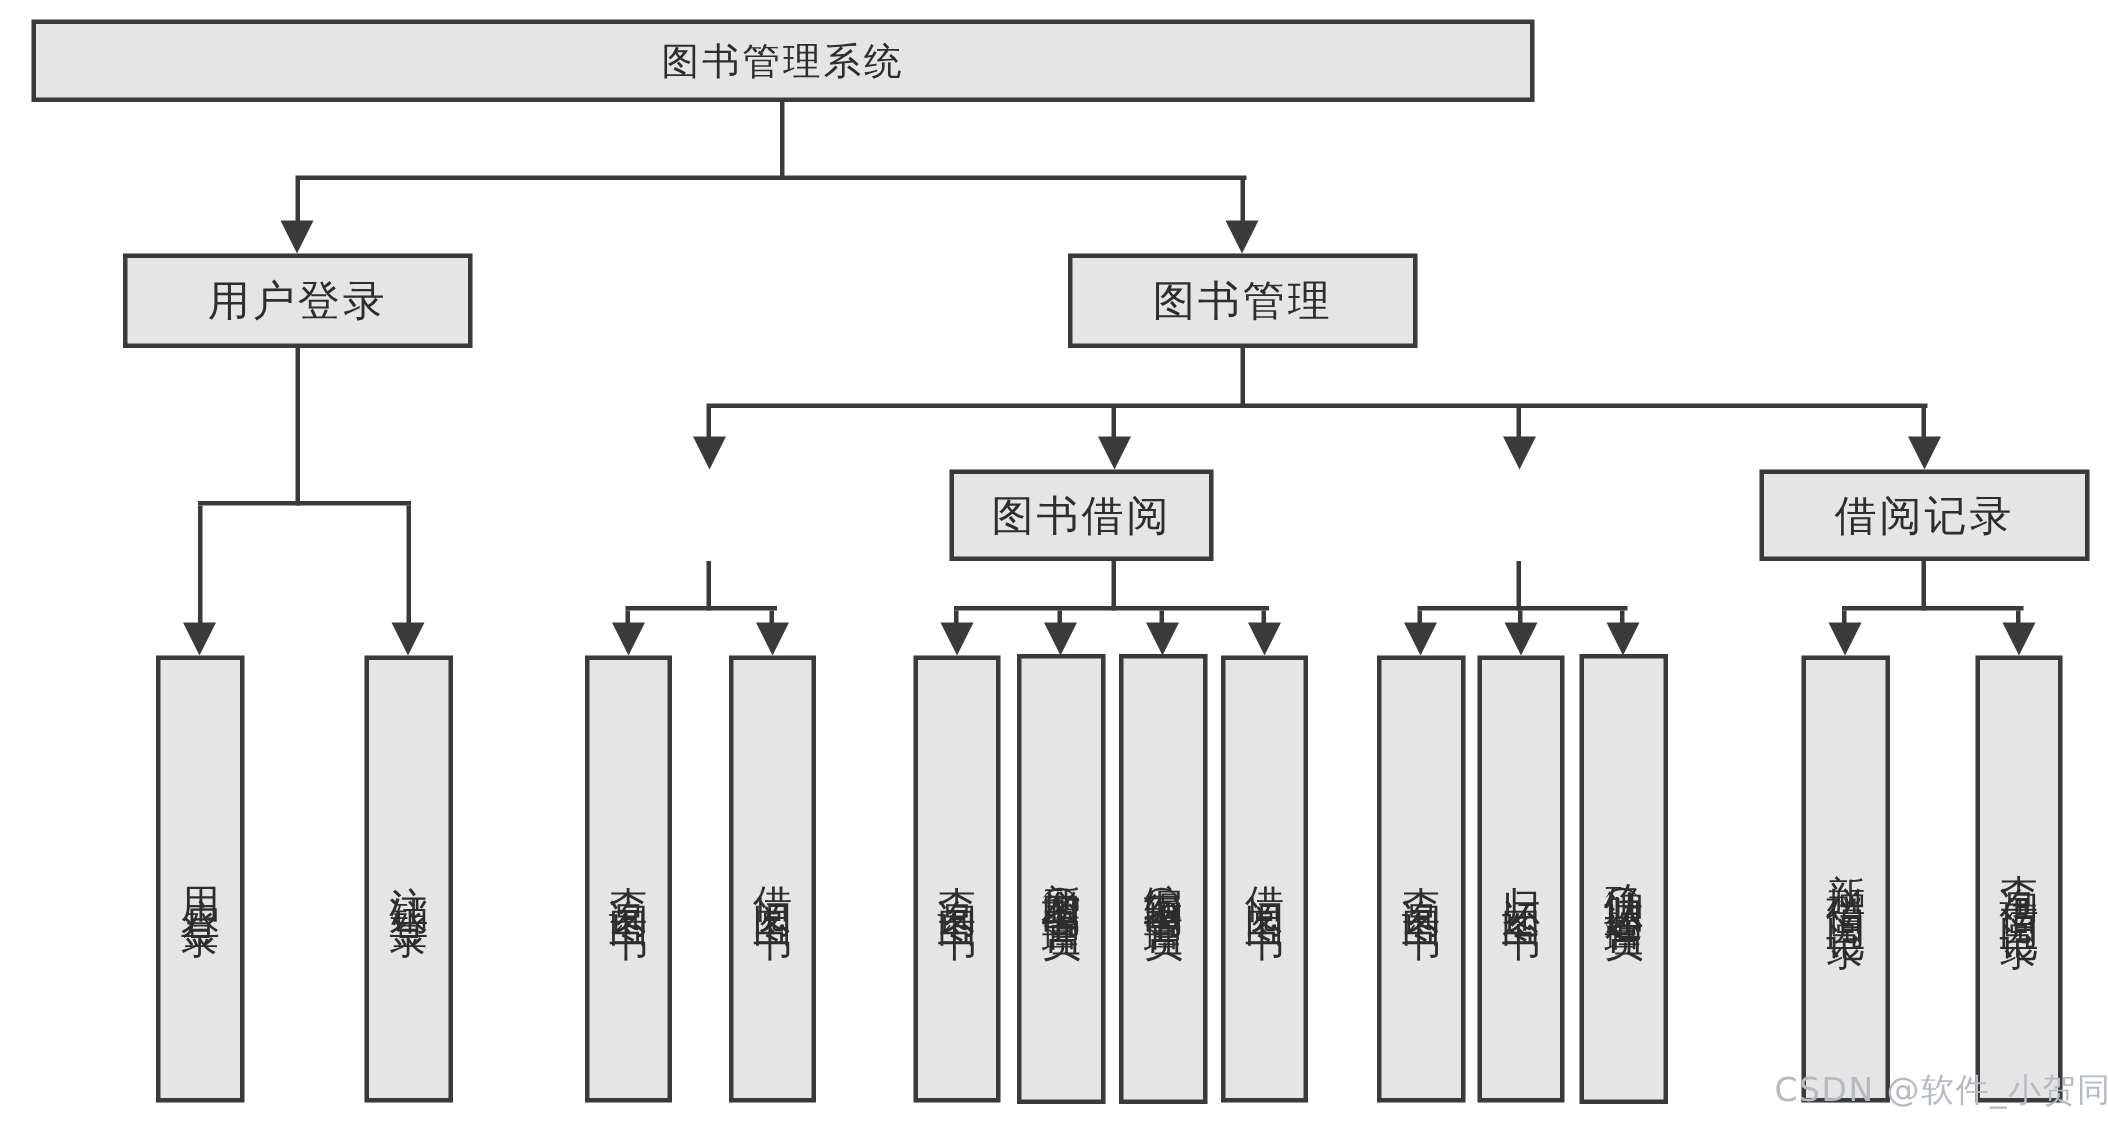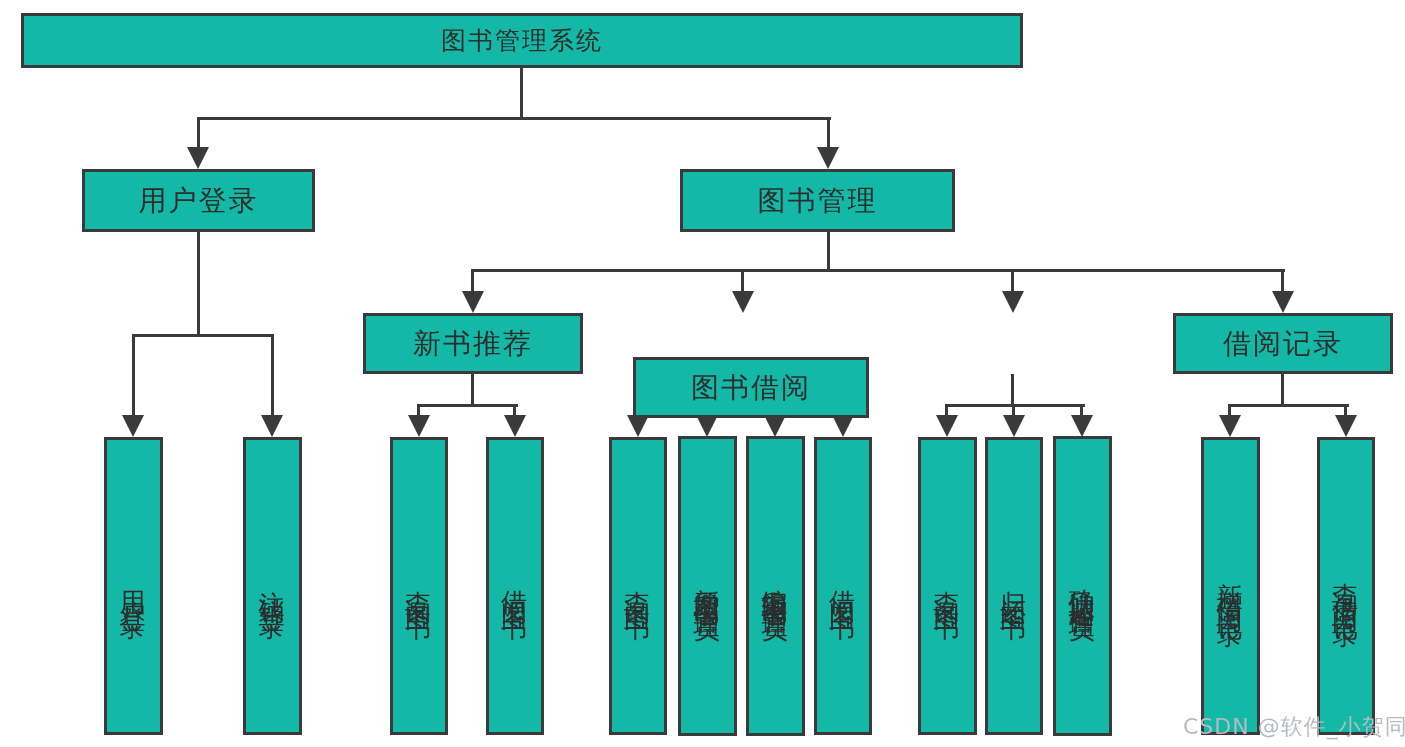--- a/index.html
+++ b/index.html
@@ -14,21 +14,21 @@
   .vline{width:3px;}
   .hline{height:3px;}
   .arrow{
     position:absolute;width:0;height:0;
     border-left:11px solid transparent;
     border-right:11px solid transparent;
     border-top:22px solid #3a3a3a;
   }
   .box{
     position:absolute;box-sizing:border-box;
-    border:3px solid #3a3a3a;background:#14b8a6;
+    border:3px solid #3a3a3a;background:#e5e5e5;
     display:flex;align-items:center;justify-content:center;
     color:#2d2d2d;text-align:center;white-space:nowrap;
   }
   .hlabel{font-size:28px;letter-spacing:2px;}
   .rootlabel{font-size:25px;letter-spacing:2px;}
   .leaf{
     writing-mode:vertical-rl;
     text-orientation:mixed;
     font-size:26px;letter-spacing:8px;
     white-space:normal;
@@ -100,24 +100,23 @@
   <div class="vline" style="left:1281px;top:374px;height:33px;"></div>
   <div class="hline" style="left:1228px;top:404px;width:121px;"></div>
   <div class="vline" style="left:1228px;top:407px;height:10px;"></div>
   <div class="arrow" style="left:1219px;top:415px;"></div>
   <div class="vline" style="left:1344px;top:407px;height:10px;"></div>
   <div class="arrow" style="left:1335px;top:415px;"></div>
 
   <div class="box rootlabel" style="left:21px;top:13px;width:1002px;height:55px;">图书管理系统</div>
 
   <div class="box hlabel" style="left:82px;top:169px;width:233px;height:63px;">用户登录</div>
-  <div class="box hlabel" style="left:680px;top:169px;width:275px;height:63px;text-align:right;">图书管理</div>
+  <div class="box hlabel" style="left:712px;top:169px;width:233px;height:63px;text-align:right;">图书管理</div>
 
-  <div class="box hlabel" style="left:363px;top:313px;width:220px;height:61px;">新书推荐</div>
-  <div class="box hlabel" style="left:633px;top:313px;width:236px;height:61px;margin-top:44px;">图书借阅</div>
+  <div class="box hlabel" style="left:633px;top:313px;width:176px;height:61px;">图书借阅</div>
   <div class="box hlabel" style="left:1173px;top:313px;width:220px;height:61px;">借阅记录</div>
 
   <div class="box leaf" style="left:104px;top:437px;width:59px;height:298px;">用户登录</div>
   <div class="box leaf" style="left:243px;top:437px;width:59px;height:298px;">注销登录</div>
 
   <div class="box leaf" style="left:390px;top:437px;width:58px;height:298px;">查询图书</div>
   <div class="box leaf" style="left:486px;top:437px;width:58px;height:298px;">借阅图书</div>
 
   <div class="box leaf" style="left:609px;top:437px;width:58px;height:298px;">查询图书</div>
   <div class="box leaf long" style="left:678px;top:436px;width:59px;height:300px;">新增图书（管理员）</div>

